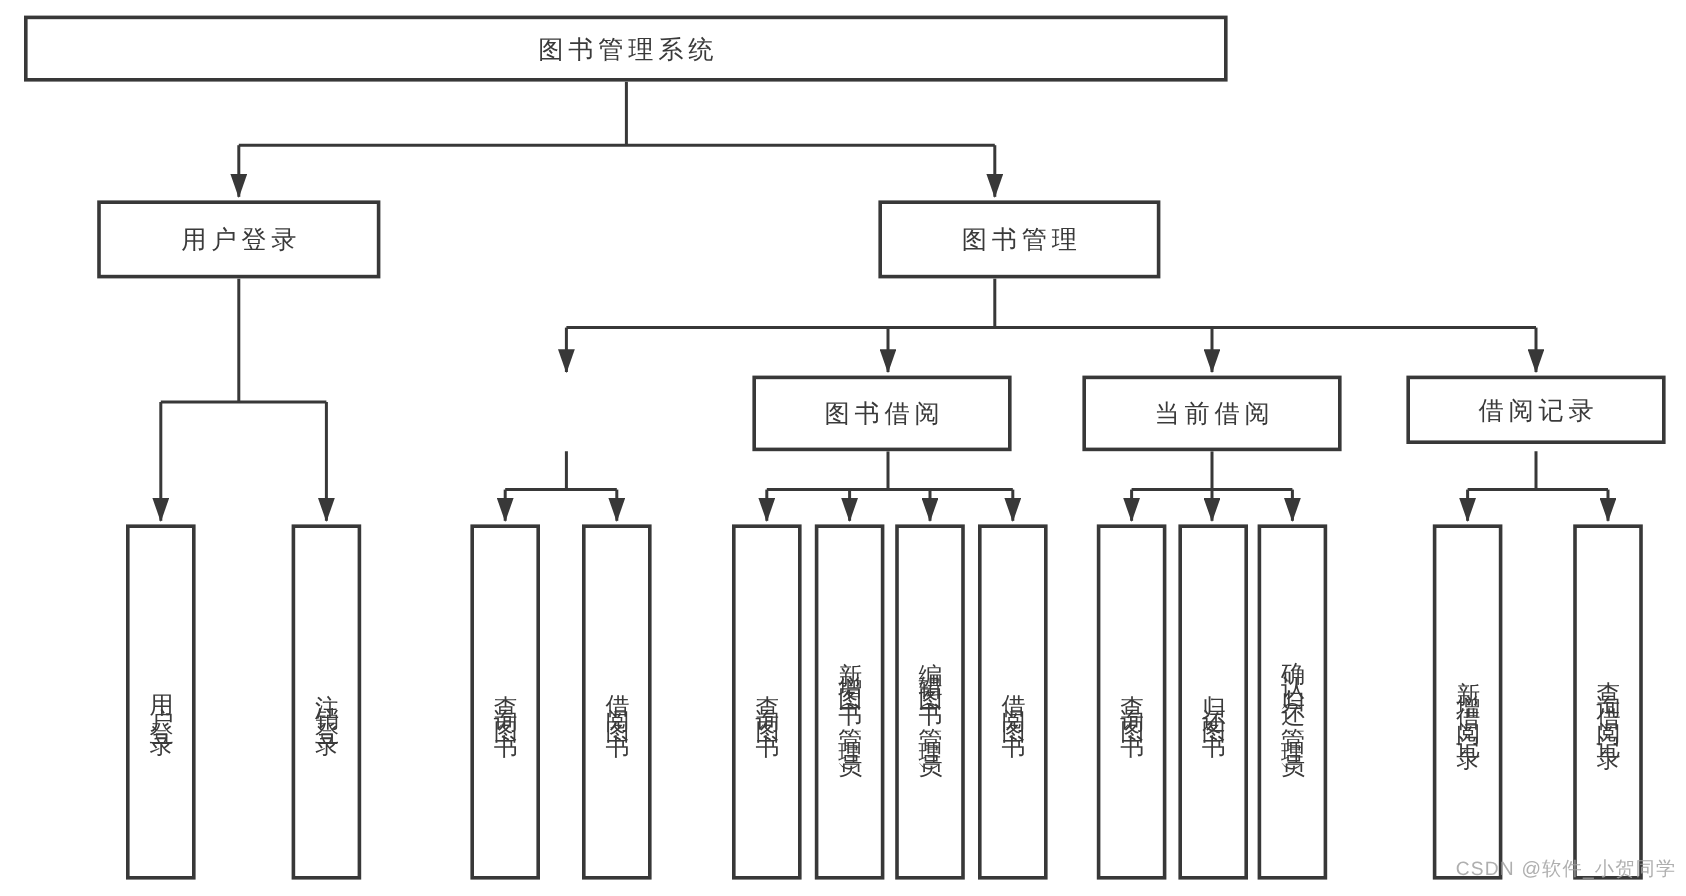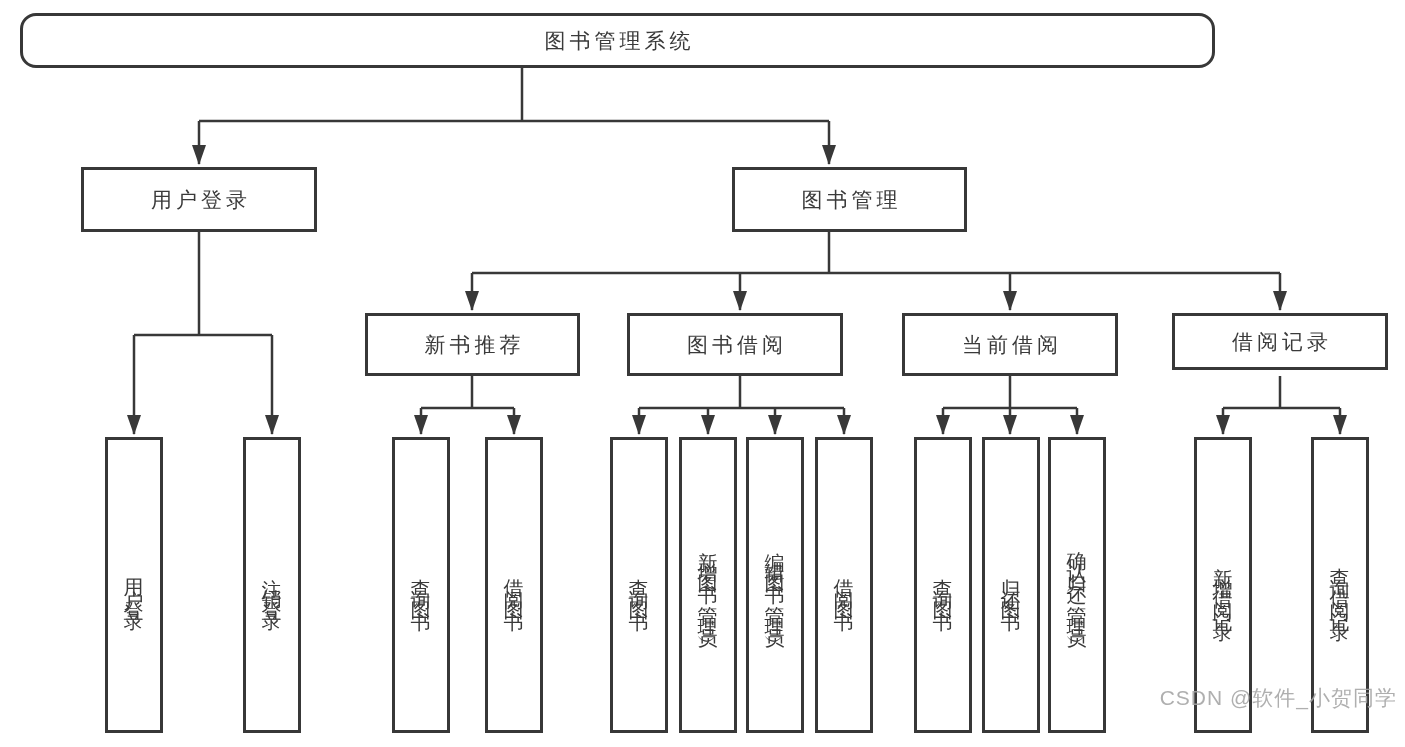--- a/index.html
+++ b/index.html
@@ -31,21 +31,21 @@
     justify-content: center;
     color: #3a3a3a;
   }
   .hlabel {
     font-size: 21px;
     letter-spacing: 4px;
     text-indent: 4px;
     white-space: nowrap;
     color: #3a3a3a;
   }
-  .root-box   { left: 20px;  top: 13px;  width: 1195px; height: 55px; border-radius: 16px; }
+  .root-box   { left: 20px;  top: 13px;  width: 1003px; height: 55px; }
   .lvl2-a     { left: 81px;  top: 167px; width: 236px;  height: 65px; }
   .lvl2-b     { left: 732px; top: 167px; width: 235px;  height: 65px; }
   .lvl3-a     { left: 365px; top: 313px; width: 215px;  height: 63px; }
   .lvl3-b     { left: 627px; top: 313px; width: 216px;  height: 63px; }
   .lvl3-c     { left: 902px; top: 313px; width: 216px;  height: 63px; text-align: center; }
   .lvl3-d     { left: 1172px;top: 313px; width: 216px;  height: 57px; }
   .leaf {
     top: 437px;
     height: 296px;
     width: 58px;
@@ -68,23 +68,23 @@
   .leaf-6  { left: 679px; }
   .leaf-7  { left: 746px; }
   .leaf-8  { left: 815px; }
   .leaf-9  { left: 914px; }
   .leaf-10 { left: 982px; }
   .leaf-11 { left: 1048px; }
   .leaf-12 { left: 1194px; }
   .leaf-13 { left: 1311px; }
   .watermark {
     position: absolute;
-    top: 684px;
+    top: 714px;
     right: 8px;
-    font-size: 21px;
+    font-size: 16px;
     letter-spacing: 1px;
     color: rgba(164, 164, 164, 0.88);
     z-index: 10;
     white-space: nowrap;
   }
 </style>
 </head>
 <body>
 
 <div class="canvas">
@@ -136,23 +136,20 @@
     <span class="hlabel">图书管理系统</span>
   </div>
 
   <div class="node lvl2-a">
     <span class="hlabel">用户登录</span>
   </div>
   <div class="node lvl2-b">
     <span class="hlabel">图书管理</span>
   </div>
 
-  <div class="node lvl3-a">
-    <span class="hlabel">新书推荐</span>
-  </div>
   <div class="node lvl3-b">
     <span class="hlabel">图书借阅</span>
   </div>
   <div class="node lvl3-c">
     <span class="hlabel">当前借阅</span>
   </div>
   <div class="node lvl3-d">
     <span class="hlabel">借阅记录</span>
   </div>
 

